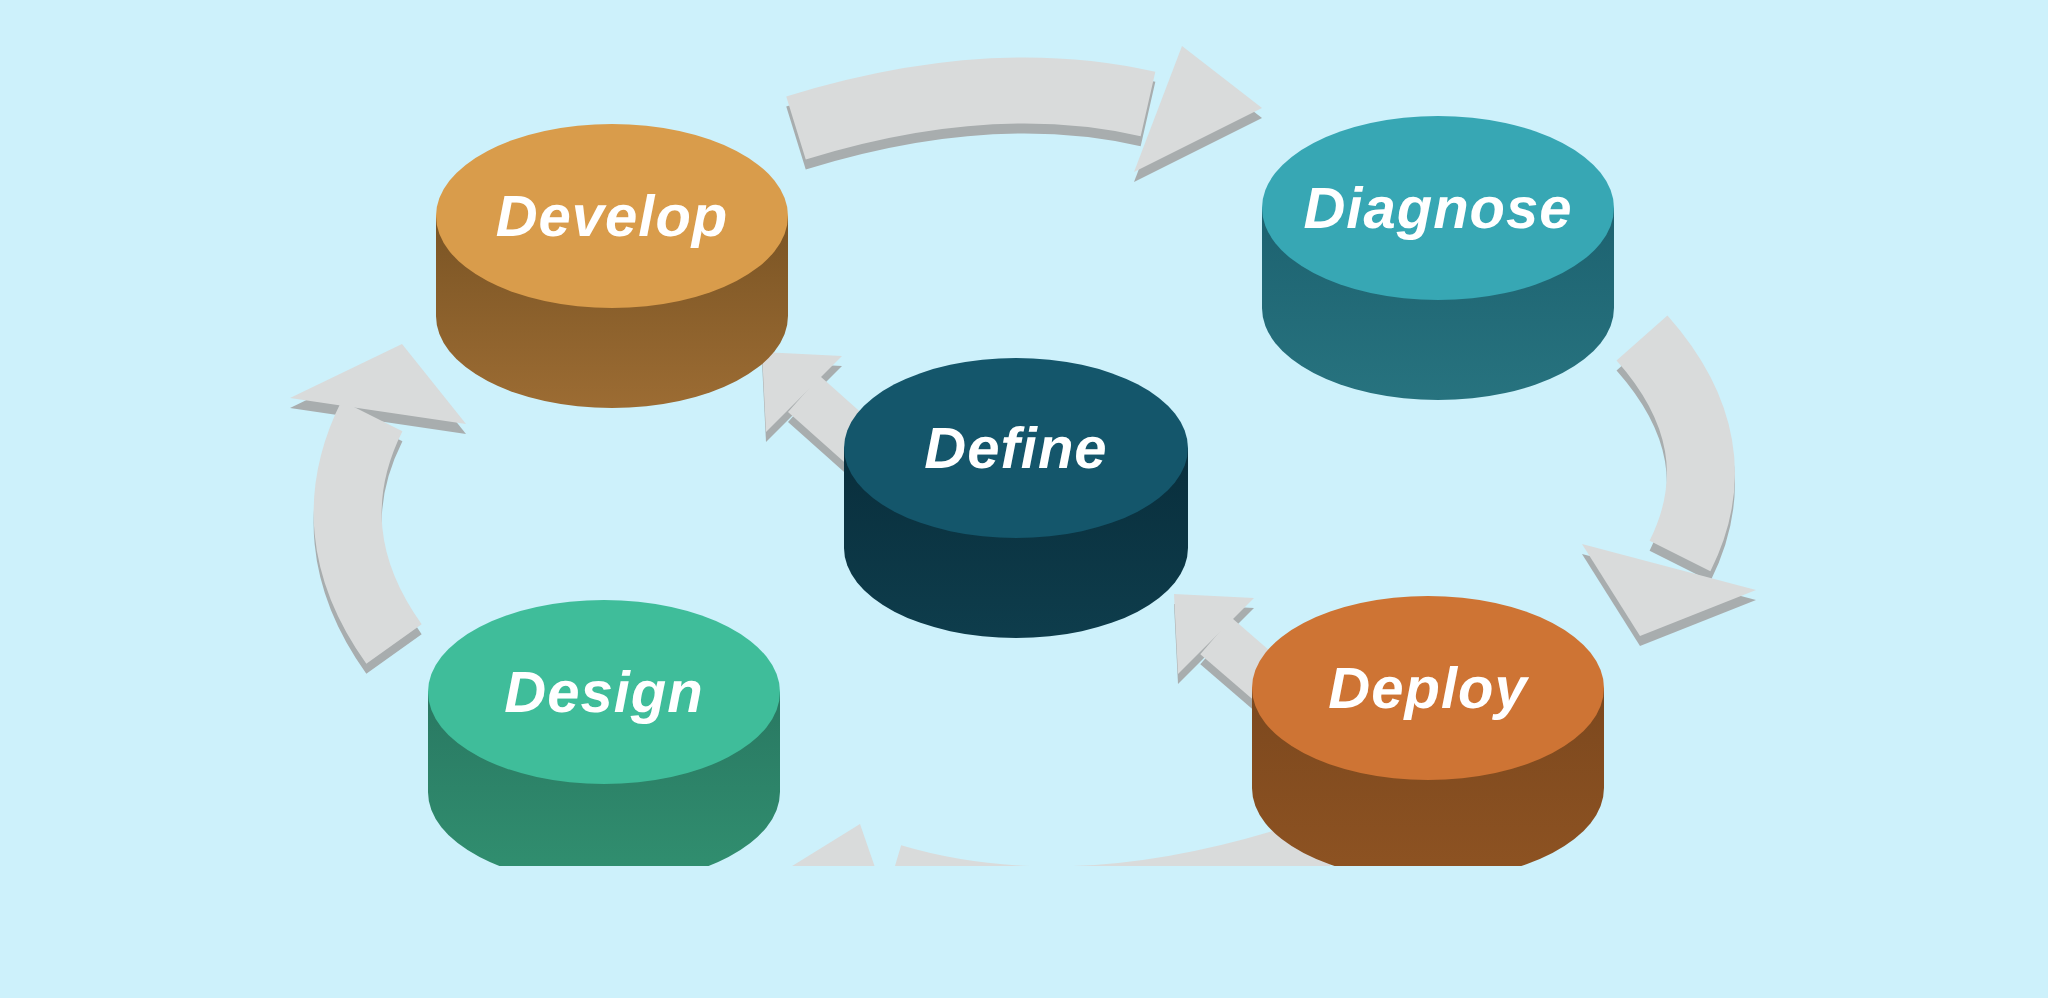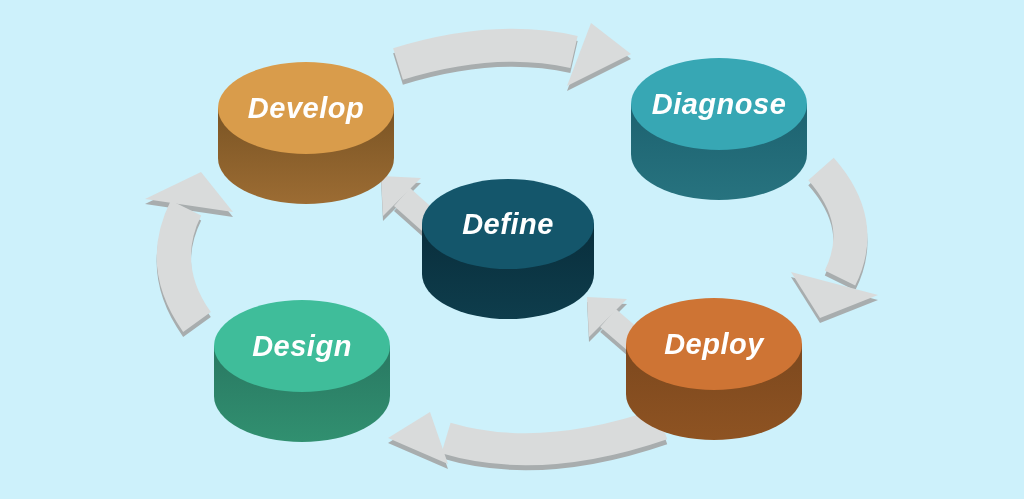--- a/index.html
+++ b/index.html
@@ -1,16 +1,16 @@
 <!DOCTYPE html>
 <html><head>
 <meta charset="utf-8">
 <style>
   html, body { margin: 0; padding: 0; background: #CDF1FB; }
-  .stage { width: 1024px; height: 499px; overflow: hidden; }
+  .stage { width: 1024px; height: 433px; overflow: hidden; }
   svg { display: block; }
   .node-label {
     font-family: "Liberation Sans", sans-serif;
     font-weight: 700;
     font-style: italic;
     font-size: 29px;
     letter-spacing: 0.5px;
   }
 </style>
 </head>

